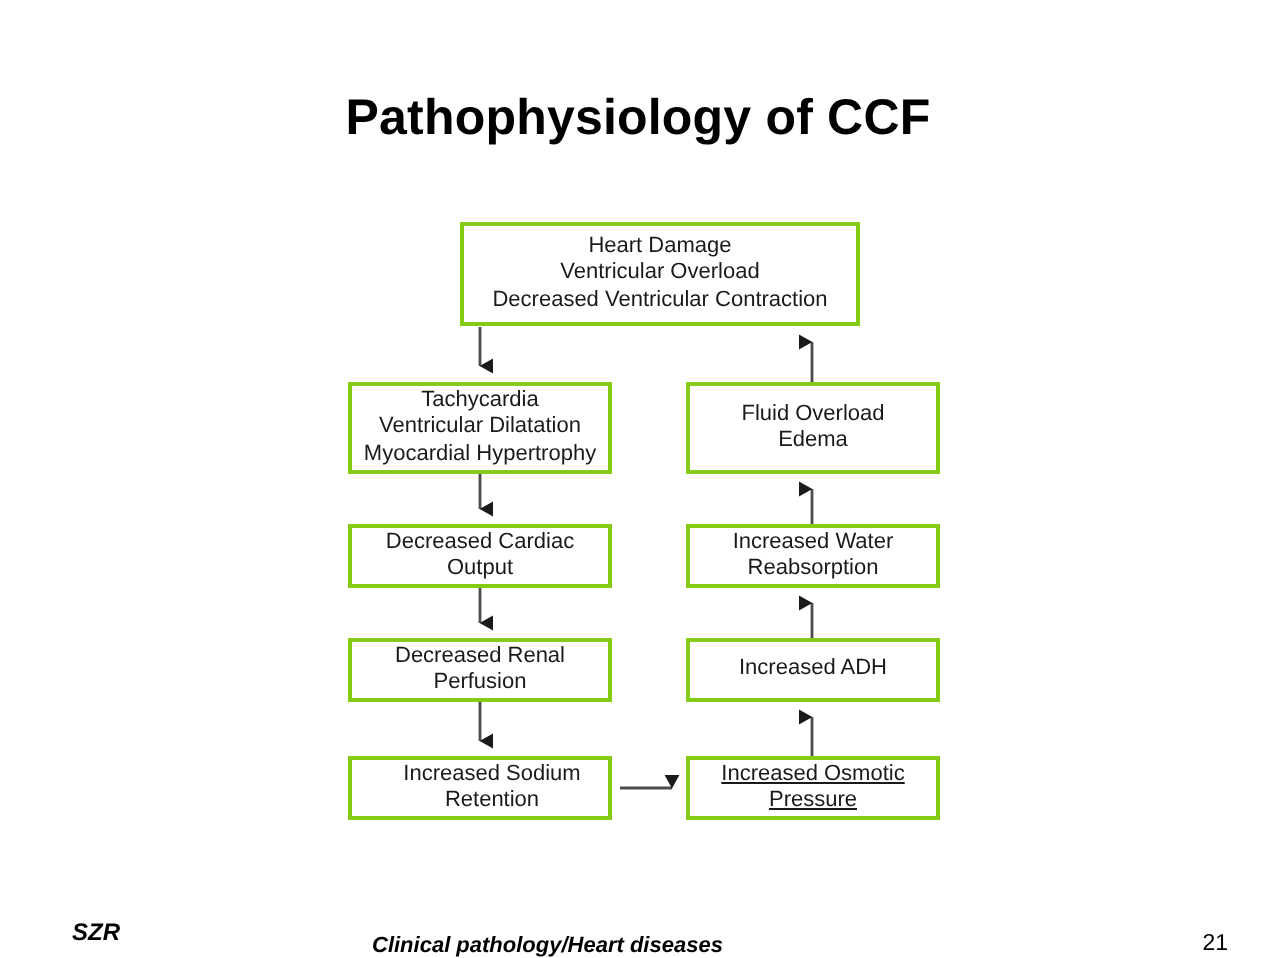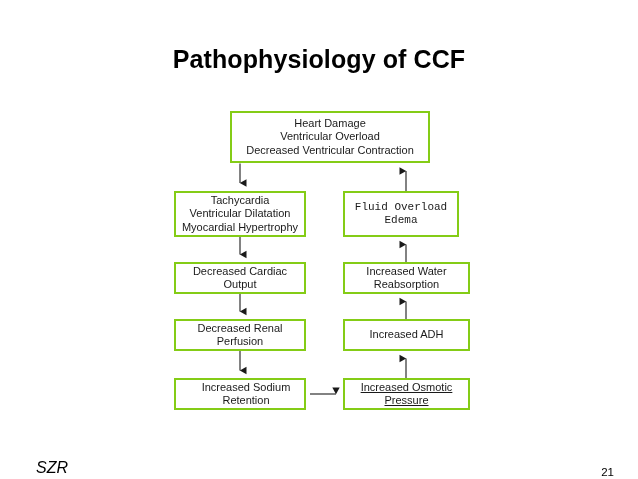--- a/index.html
+++ b/index.html
@@ -64,21 +64,21 @@
   }
   .node .node-text {
     display: block;
     width: 100%;
     white-space: pre-line;
   }
 
   
   #node-heart-damage     { left: 230px; top: 100px;  width: 200px; height: 52px; border-width: 2.5px; }
   #node-tachycardia      { left: 174px; top: 180px;  width: 132px; height: 46px; }
-  #node-fluid-overload   { left: 343px; top: 180px;  width: 116px; height: 46px; font-family: Liberation Mono, monospace; }
+  #node-fluid-overload   { left: 343px; top: 180px;  width: 127px; height: 46px; }
   #node-decreased-cardiac{ left: 174px; top: 251px;  width: 132px; height: 32px; }
   #node-increased-water  { left: 343px; top: 251px;  width: 127px; height: 32px; }
   #node-decreased-renal  { left: 174px; top: 308px;  width: 132px; height: 32px; }
   #node-increased-adh    { left: 343px; top: 308px;  width: 127px; height: 32px; }
   #node-increased-sodium { left: 174px; top: 367px;  width: 132px; height: 32px; padding-left: 16px; }
   #node-increased-osmotic{ left: 343px; top: 367px;  width: 127px; height: 32px; text-decoration: underline; }
 
   
   #connectors {
     position: absolute;
@@ -93,22 +93,22 @@
     position: absolute;
     left: 0;
     top: 440px;
     width: 638px;
     height: 39px;
   }
   #footer-author {
     position: absolute;
     left: 36px;
     top: 8px;
-    font-size: 16px;
-    font-weight: normal;
+    font-size: 12px;
+    font-weight: bold;
     font-style: italic;
     color: #000000;
   }
   #footer-subject {
     position: absolute;
     left: 186px;
     top: 16px;
     font-size: 11px;
     font-weight: bold;
     font-style: italic;
@@ -210,16 +210,17 @@
 
     <div class="node" id="node-increased-osmotic">
       <span class="node-text">Increased Osmotic
 Pressure</span>
     </div>
 
   </div>
 
   <div id="footer">
     <div id="footer-author">SZR</div>
+    <div id="footer-subject">Clinical pathology/Heart diseases</div>
     <div id="footer-pagenum">21</div>
   </div>
 
 </div>
 
 </body></html>

